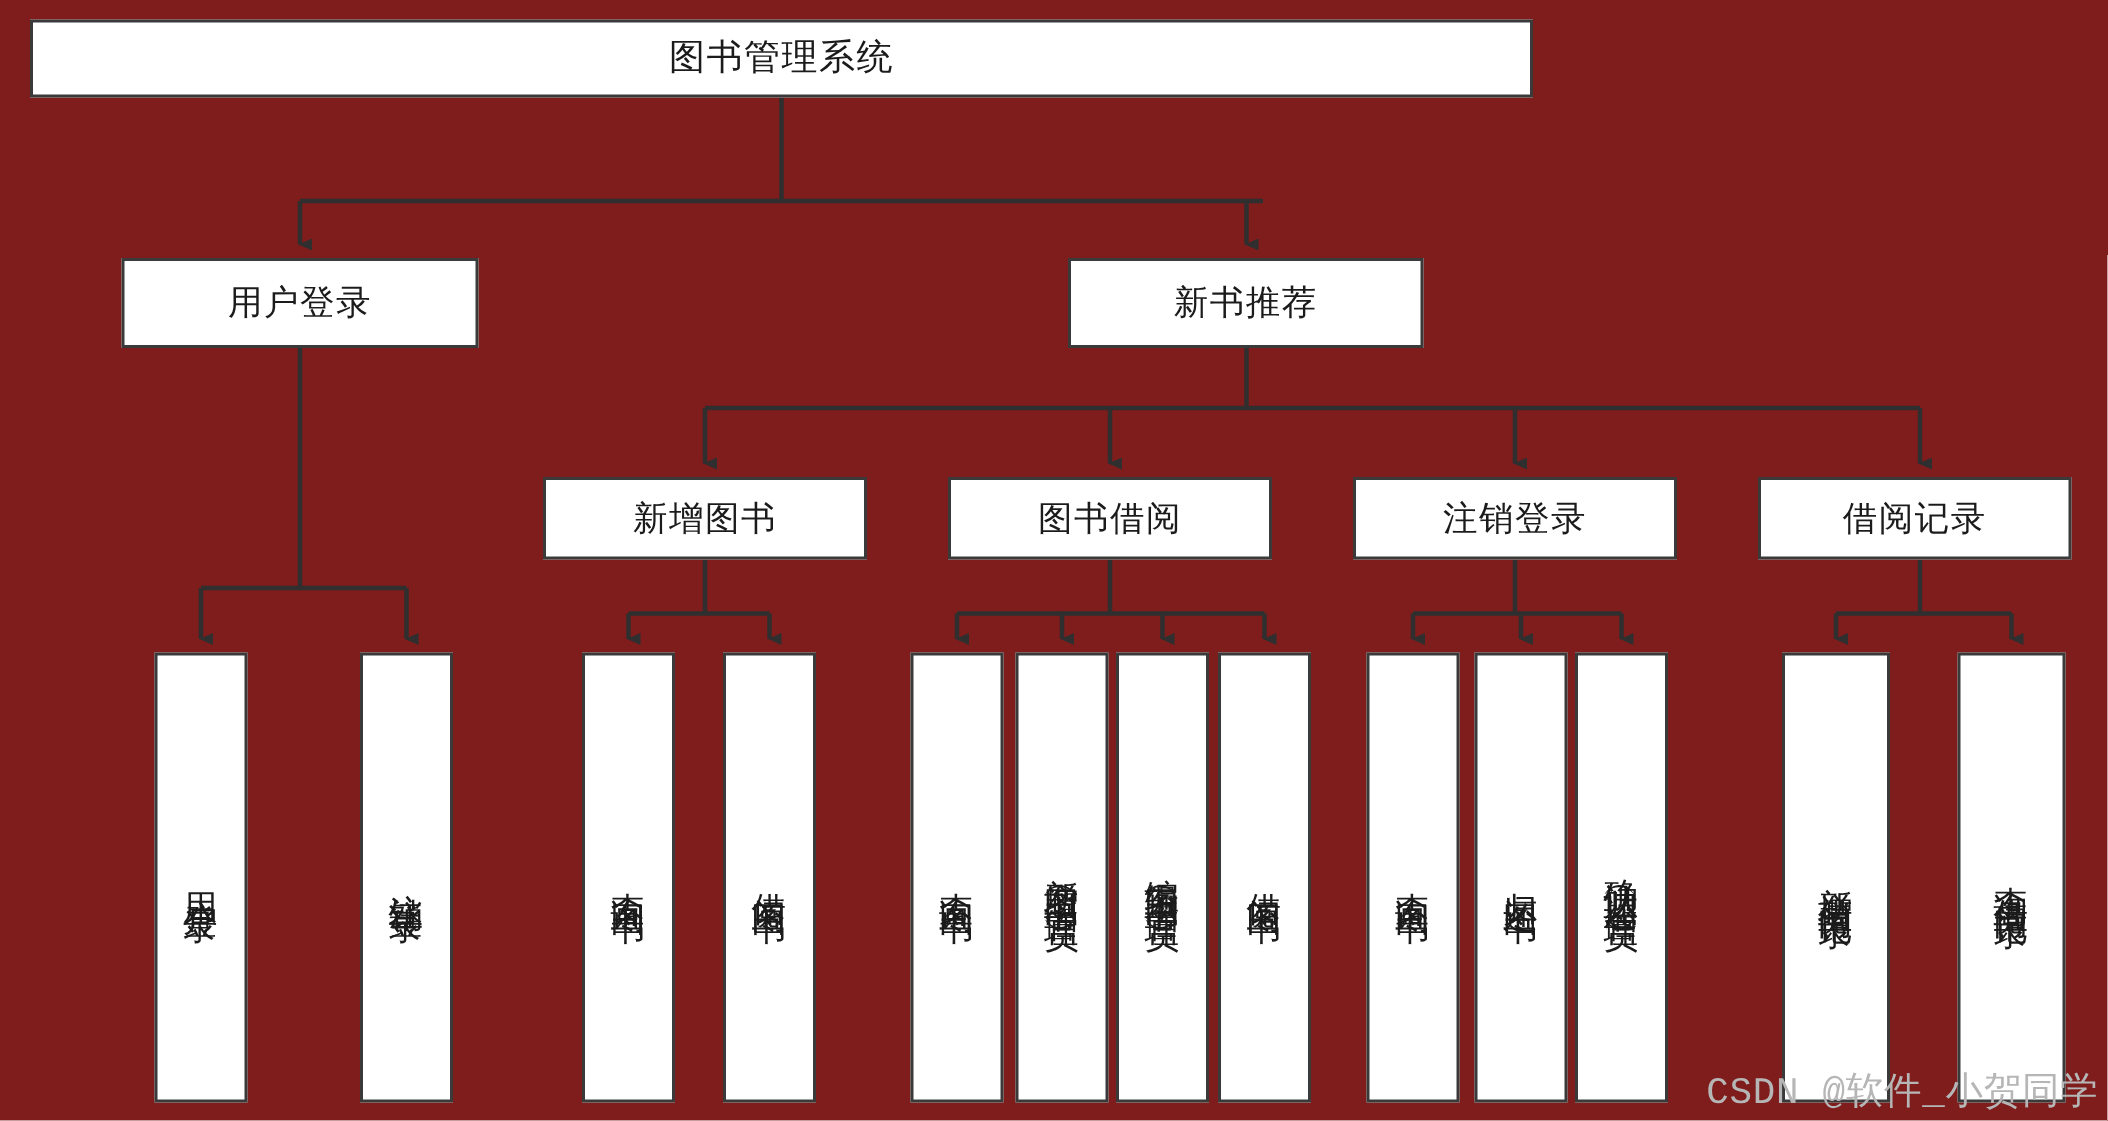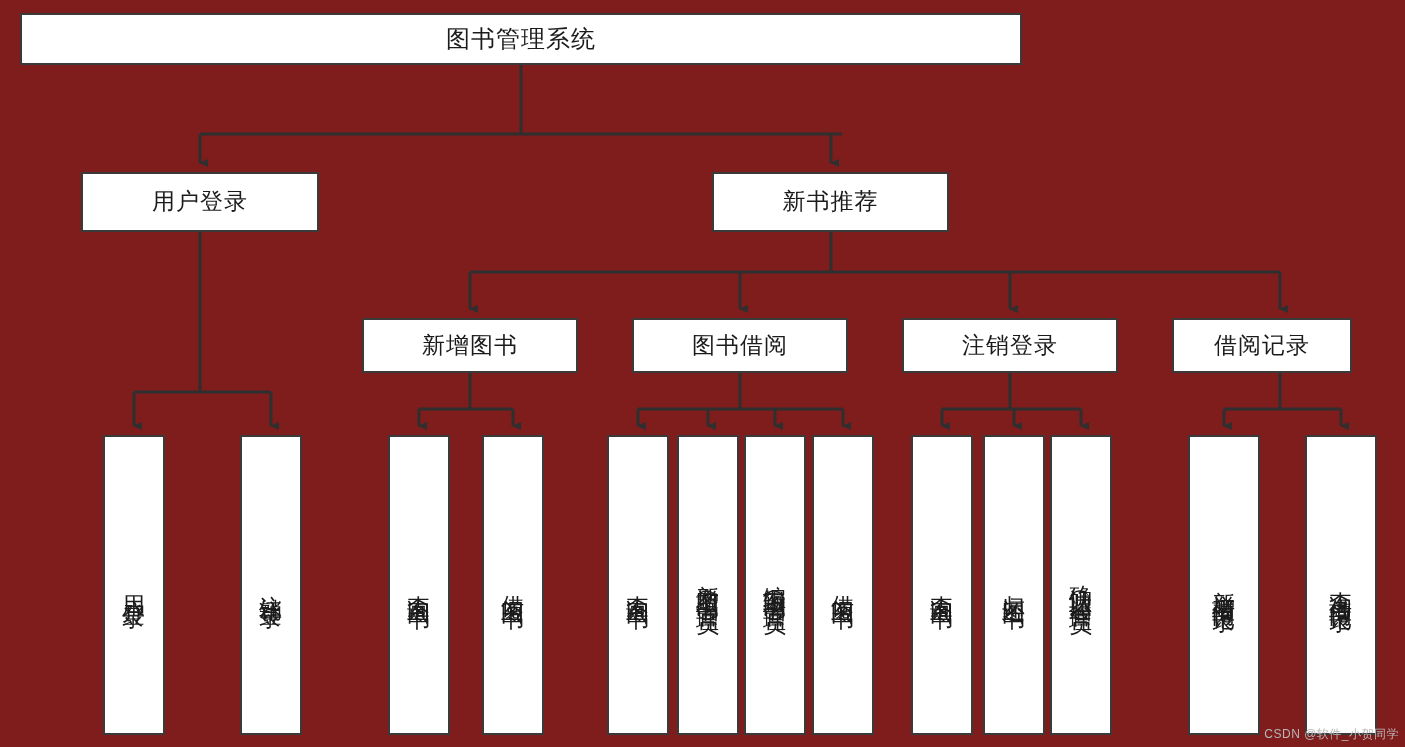--- a/index.html
+++ b/index.html
@@ -56,25 +56,26 @@
     justify-content: center;
     white-space: nowrap;
   }
   .node-label {
     display: block;
   }
   .watermark {
     position: absolute;
     right: 6px;
     bottom: 4px;
-    font-size: 12px;
+    font-size: 25px;
     color: #b6b6b6;
     letter-spacing: 0.5px;
     white-space: nowrap;
     user-select: none;
+    font-family: Liberation Mono, monospace;
   }
 </style>
 </head>
 <body>
 
 <div id="diagram-root">
 
   <svg id="edge-layer" viewBox="0 0 1405 747" xmlns="http://www.w3.org/2000/svg">
     <defs>
       <marker id="arrowhead" markerWidth="9" markerHeight="9" refX="4" refY="8" orient="auto" markerUnits="userSpaceOnUse">
@@ -138,21 +139,21 @@
 
   <div class="node horiz" style="left:362px; top:318px; width:216px; height:55px;">
     <span class="node-label">新增图书</span>
   </div>
   <div class="node horiz" style="left:632px; top:318px; width:216px; height:55px;">
     <span class="node-label">图书借阅</span>
   </div>
   <div class="node horiz" style="left:902px; top:318px; width:216px; height:55px;">
     <span class="node-label">注销登录</span>
   </div>
-  <div class="node horiz" style="left:1172px; top:318px; width:180px; height:55px;">
+  <div class="node horiz" style="left:1172px; top:318px; width:209px; height:55px;">
     <span class="node-label">借阅记录</span>
   </div>
 
   <div class="node leaf" style="left:103px; top:435px; width:62px; height:300px;">
     <span class="node-label">用户登录</span>
   </div>
   <div class="node leaf" style="left:240px; top:435px; width:62px; height:300px;">
     <span class="node-label">注销登录</span>
   </div>
   <div class="node leaf" style="left:388px; top:435px; width:62px; height:300px;">

